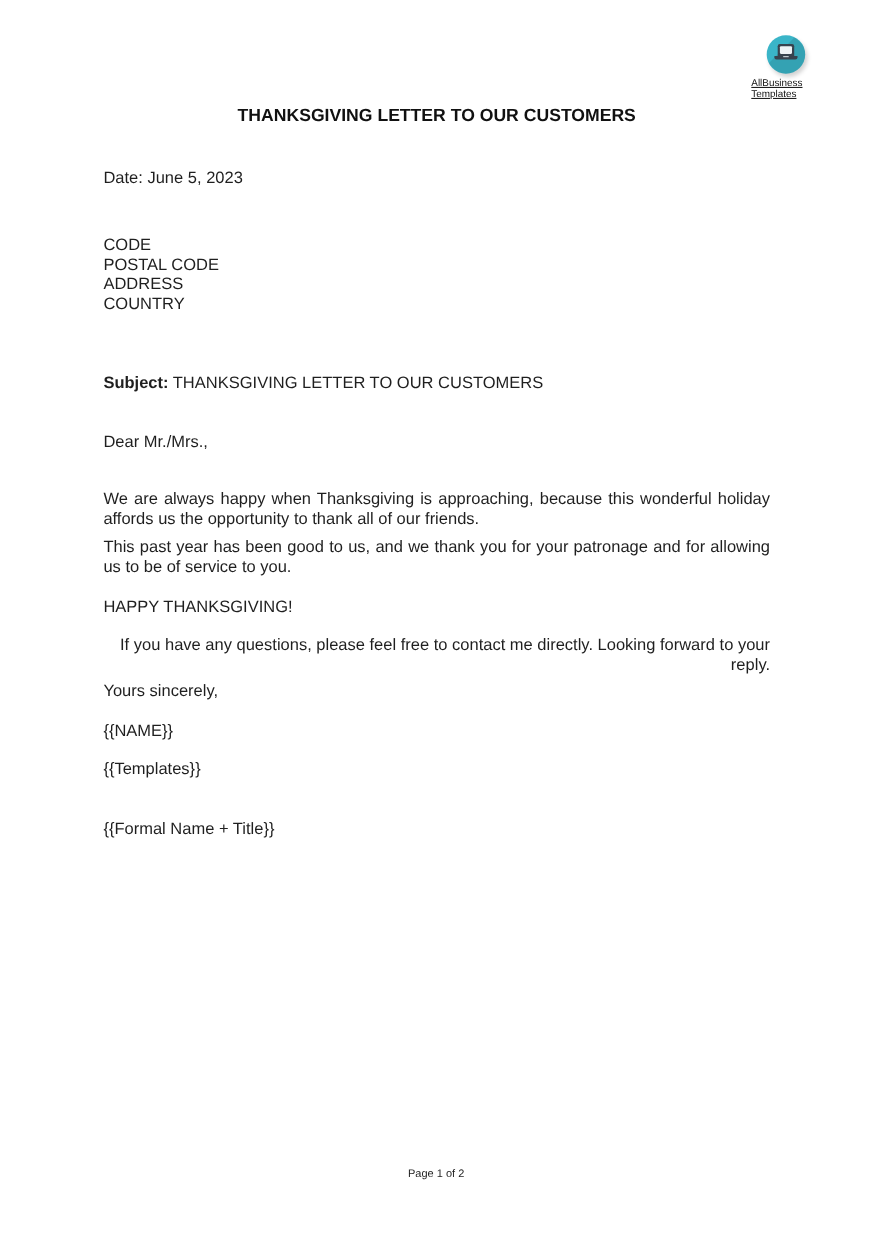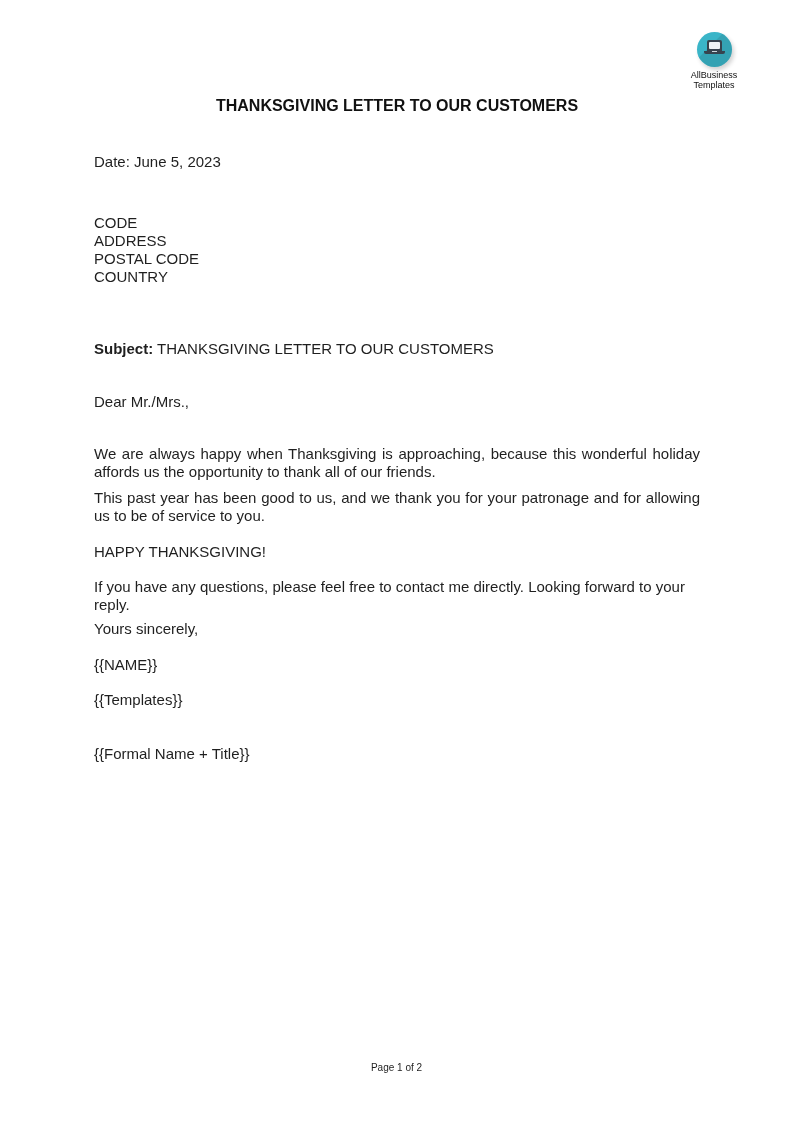--- a/index.html
+++ b/index.html
@@ -14,21 +14,21 @@
     color: #1f1f1f;
     overflow: hidden;
   }
 
   
   .logo {
     position: absolute;
     top: 32px;
     left: 683px;
     width: 62px;
-    text-align: center;
+    text-decoration: underline;
   }
   .logo-circle {
     position: relative;
     width: 35px;
     height: 35px;
     margin: 0 auto;
     border-radius: 50%;
     background: #3ab5c8;
     overflow: hidden;
     box-shadow: 2px 3px 4px rgba(0,0,0,0.18);
@@ -105,21 +105,21 @@
     color: #111111;
   }
   .date-line   { margin-top: 38px; }
   .recipient   { margin-top: 43px; }
   .subject     { margin-top: 54px; }
   .subject .label { font-weight: bold; }
   .salutation  { margin-top: 35px; }
   .para1       { margin-top: 34px; text-align: justify; }
   .para2       { margin-top: 8px; text-align: justify; }
   .exclaim     { margin-top: 18px; }
-  .closing     { margin-top: 17px; }
+  .closing     { margin-top: 17px; text-align: right; }
   .signoff     { margin-top: 6px; }
   .ph-name     { margin-top: 18px; }
   .ph-sig      { margin-top: 17px; }
   .ph-formal   { margin-top: 36px; }
 
   
   .footer {
     position: absolute;
     top: 1061px;
     left: 0;
@@ -150,22 +150,22 @@
     </div>
   </div>
 
   <div class="content">
     <div class="title">THANKSGIVING LETTER TO OUR CUSTOMERS</div>
 
     <div class="date-line">Date: June 5, 2023</div>
 
     <div class="recipient">
       <div>CODE</div>
+      <div>POSTAL CODE</div>
       <div>ADDRESS</div>
-      <div>POSTAL CODE</div>
       <div>COUNTRY</div>
     </div>
 
     <div class="subject"><span class="label">Subject:</span><span> THANKSGIVING LETTER TO OUR CUSTOMERS</span></div>
 
     <div class="salutation">Dear Mr./Mrs.,</div>
 
     <div class="para1">We are always happy when Thanksgiving is approaching, because this wonderful holiday affords us the opportunity to thank all of our friends.</div>
 
     <div class="para2">This past year has been good to us, and we thank you for your patronage and for allowing us to be of service to you.</div>

